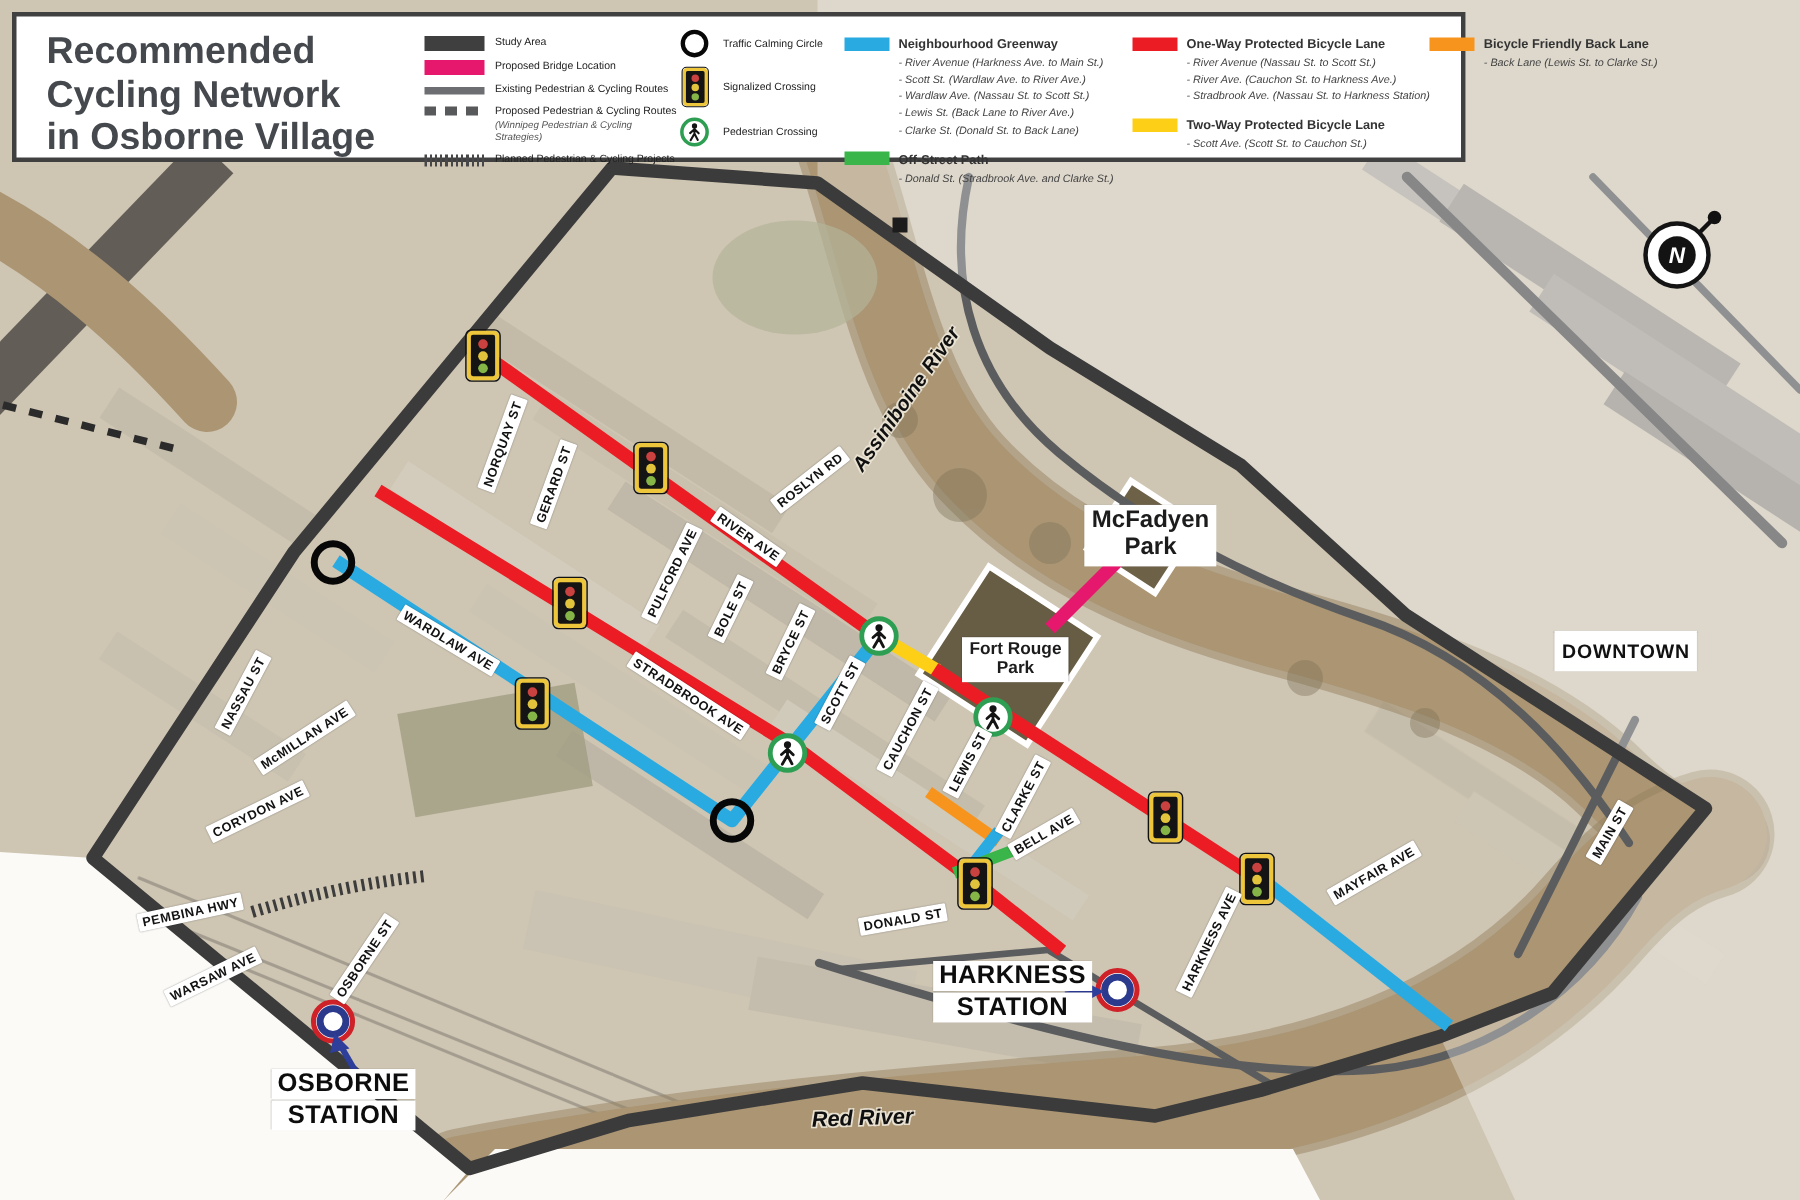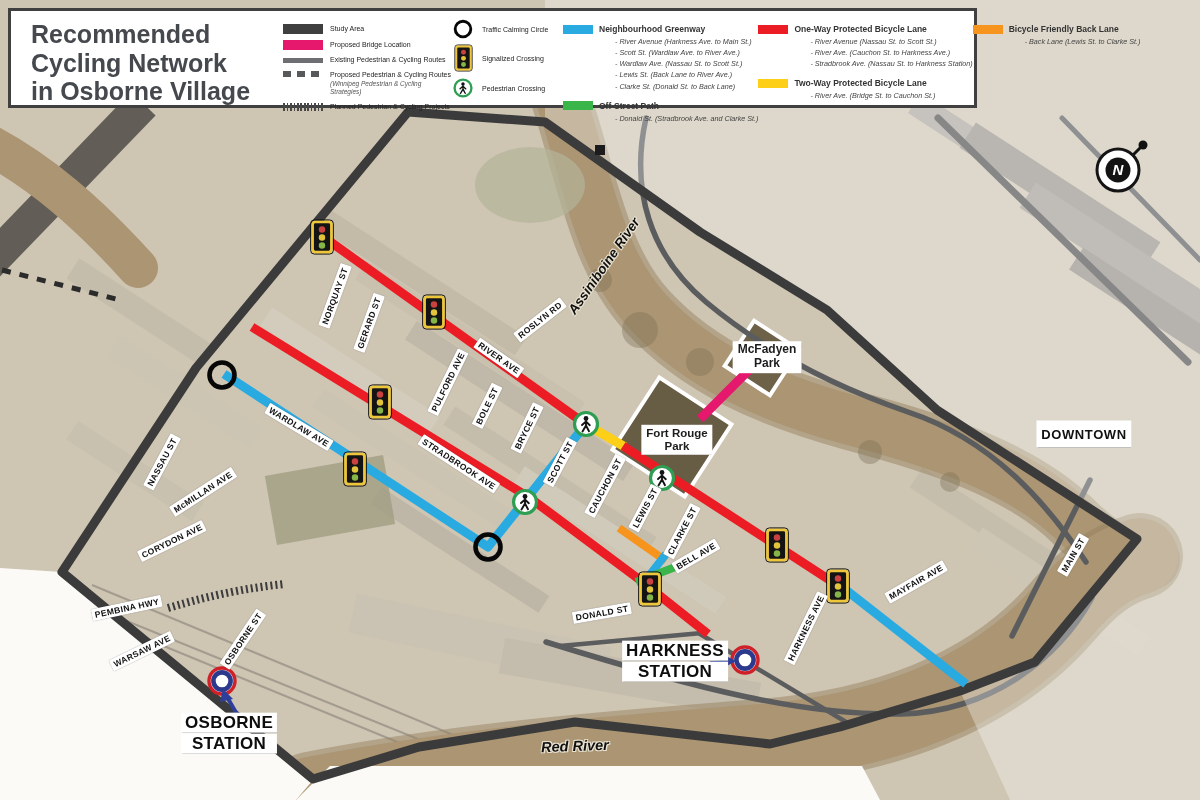--- a/index.html
+++ b/index.html
@@ -14,21 +14,21 @@
   .plabel{position:absolute;white-space:nowrap;}
   .river-name{font-size:13.5px;font-weight:bold;font-style:italic;color:#101010;
       text-shadow:-1px -1px 0 #e9e2d2,1px -1px 0 #e9e2d2,-1px 1px 0 #e9e2d2,1px 1px 0 #e9e2d2;}
   .assiniboine{left:604px;top:266px;transform:translate(-50%,-50%) rotate(-55deg);}
   .red-river{left:575px;top:746px;transform:translate(-50%,-50%) rotate(-2deg);font-size:14.5px;}
   .downtown{left:1084px;top:434px;transform:translate(-50%,-50%);background:#fff;color:#111;
       font-weight:bold;font-size:13px;letter-spacing:.6px;padding:6px 5px;box-shadow:0 0 1px rgba(0,0,0,.4);}
   .park-label{text-align:center;background:#fff;color:#1c1c1c;font-weight:bold;line-height:1.15;
       padding:2px 5px;box-shadow:0 0 1px rgba(0,0,0,.4);}
   .fort-rouge{left:677px;top:440px;transform:translate(-50%,-50%);font-size:11.5px;}
-  .mcfadyen{left:767px;top:357px;transform:translate(-50%,-50%);font-size:12px;}
+  .mcfadyen{left:767px;top:357px;transform:translate(-50%,-50%);font-size:16px;}
   .station-label{text-align:center;font-weight:bold;line-height:1.05;font-size:17px;letter-spacing:.3px;color:#0d0d0d;}
   .station-label span{display:inline-block;background:#fff;padding:1px 4px;box-shadow:0 0 1px rgba(0,0,0,.4);}
   .osborne-station{left:229px;top:733px;transform:translate(-50%,-50%);}
   .harkness-station{left:675px;top:661px;transform:translate(-50%,-50%);}
   .park-label span,.station-label span{display:block;}
   .station-label span + span{margin-top:1px;}
   
   .legend{position:absolute;left:8px;top:8px;width:969px;height:100px;background:#fff;
       border:3px solid #404040;box-sizing:border-box;display:flex;z-index:30;color:#222;}
   .l-title{flex:0 0 252px;padding:9px 0 0 20px;font-size:25px;font-weight:bold;line-height:1.14;color:#45494e;}
@@ -48,21 +48,21 @@
   .sw-proposed{height:6px;background:repeating-linear-gradient(90deg,#58595b 0 8px,transparent 8px 14px);}
   .sw-planned{height:8px;background:repeating-linear-gradient(90deg,#47474a 0 1.5px,transparent 1.5px 3.5px);}
   .a-label{line-height:1.25;}
   .a-note{font-style:italic;font-size:6.5px;color:#555;}
   .brow{display:flex;align-items:center;gap:7px;margin-bottom:5px;}
   .b-ic{flex:0 0 24px;display:flex;justify-content:center;}
   .lgroup{margin-bottom:9px;}
   .lg-head{display:flex;align-items:center;gap:6px;margin-bottom:2px;}
   .lg-sw{flex:0 0 30px;height:9px;}
   .lg-title{font-weight:bold;font-size:8.5px;color:#333;white-space:nowrap;}
-  .lg-sub{font-style:italic;font-size:7.2px;color:#444;margin-left:52px;line-height:1.55;white-space:nowrap;}
+  .lg-sub{font-style:italic;font-size:7.2px;color:#444;margin-left:36px;line-height:1.55;white-space:nowrap;}
   .lg-sub::before{content:"- ";}
 </style>
 </head>
 <body>
 
 <div class="canvas">
 
   <svg width="0" height="0" style="position:absolute">
     <defs>
       <g id="g-signal">
@@ -351,21 +351,21 @@
             <div class="lg-sub"><span>Stradbrook Ave. (Nassau St. to Harkness Station)</span></div>
           </div>
       </div>
       <div class="lgroup">
         <div class="lg-head">
           <span class="lg-sw" style="background: rgb(253, 208, 23);"></span>
           <span class="lg-title">Two-Way Protected Bicycle Lane</span>
         </div>
         <div>
 
-        <div class="lg-sub"><span>River Ave. (Bridge St. to Cauchon St.)</span></div>
+        <div class="lg-sub"><span>Scott Ave. (Scott St. to Cauchon St.)</span></div>
           </div>
       </div>
     </div>
     <div class="col col-e">
       <div class="lgroup">
         <div class="lg-head">
           <span class="lg-sw" style="background: rgb(247, 148, 30);"></span>
           <span class="lg-title">Bicycle Friendly Back Lane</span>
         </div>
         <div>

